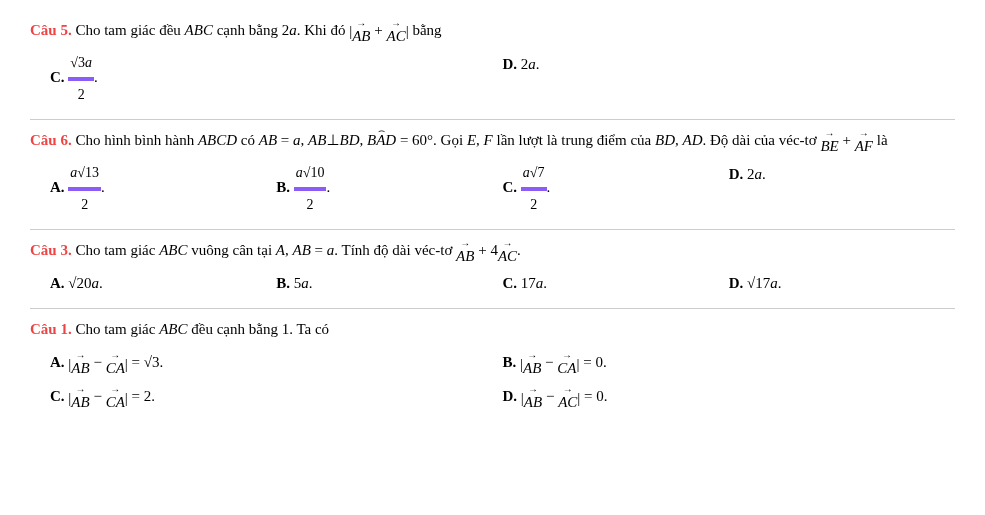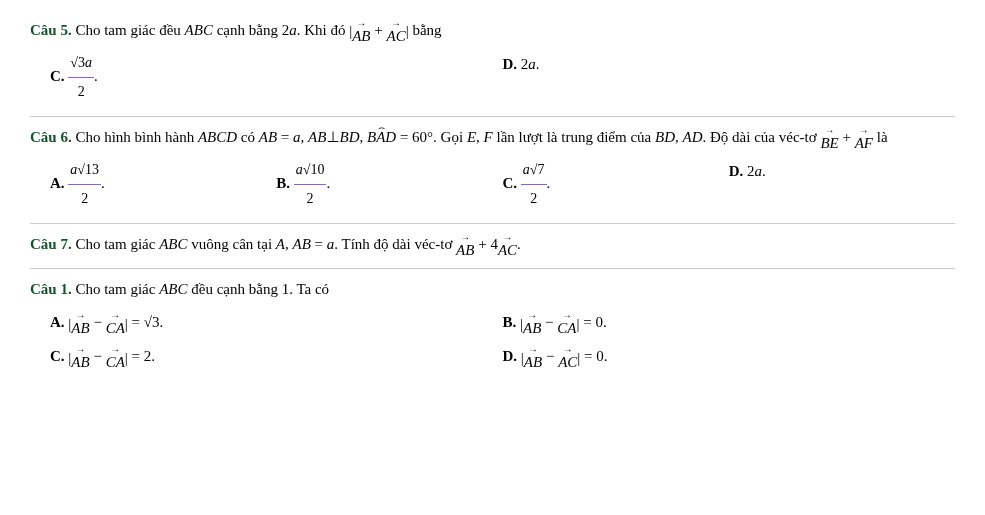--- a/index.html
+++ b/index.html
@@ -9,21 +9,21 @@
       font-size: 15px;
       color: #000;
       width: 985px;
       min-height: 515px;
       padding: 18px 30px 18px 30px;
     }
     .question-block {
       margin-bottom: 10px;
     }
     .question-title {
-      color: #14532d;
+      color: #ef4444;
       font-weight: bold;
       display: inline;
     }
     .question-text {
       display: inline;
       line-height: 1.7;
     }
     .options-row {
       display: flex;
       flex-direction: row;
@@ -46,21 +46,21 @@
       font-weight: bold;
     }
     .math-frac {
       display: inline-flex;
       flex-direction: column;
       align-items: center;
       vertical-align: middle;
       font-size: 14px;
     }
     .math-frac .num {
-      border-bottom: 1px solid #8b5cf6;
+      border-bottom: 4px solid #8b5cf6;
       padding: 0 2px;
       text-align: center;
     }
     .math-frac .den {
       padding: 0 2px;
       text-align: center;
     }
     .vec {
       display: inline-flex;
       flex-direction: column;
@@ -169,32 +169,46 @@
     </div>
     <div class="option">
       <span class="option-label">D.</span> 2<em>a</em>.
     </div>
   </div>
 </div>
 
 <hr class="separator">
 
 <div class="question-block">
-  <span class="question-title">Câu 7.</span>
+  <span class="question-title">Câu 3.</span>
   <span class="question-text">
     Cho tam giác <em>ABC</em> vuông cân tại <em>A</em>, <em>AB</em> = <em>a</em>. Tính độ dài véc-tơ
     <span class="vec">
         <span class="vec-arrow">→</span>
         <span class="vec-base"><em>AB</em></span>
       </span>
     + 4<span class="vec">
         <span class="vec-arrow">→</span>
         <span class="vec-base"><em>AC</em></span>
       </span>.
   </span>
+  <div class="options-row">
+    <div class="option">
+      <span class="option-label">A.</span> √20<em>a</em>.
+    </div>
+    <div class="option">
+      <span class="option-label">B.</span> 5<em>a</em>.
+    </div>
+    <div class="option">
+      <span class="option-label">C.</span> 17<em>a</em>.
+    </div>
+    <div class="option">
+      <span class="option-label">D.</span> √17<em>a</em>.
+    </div>
+  </div>
 </div>
 
 <hr class="separator">
 
 <div class="question-block">
   <span class="question-title">Câu 1.</span>
   <span class="question-text">
     Cho tam giác <em>ABC</em> đều cạnh bằng 1. Ta có
   </span>
   <div class="options-grid">

